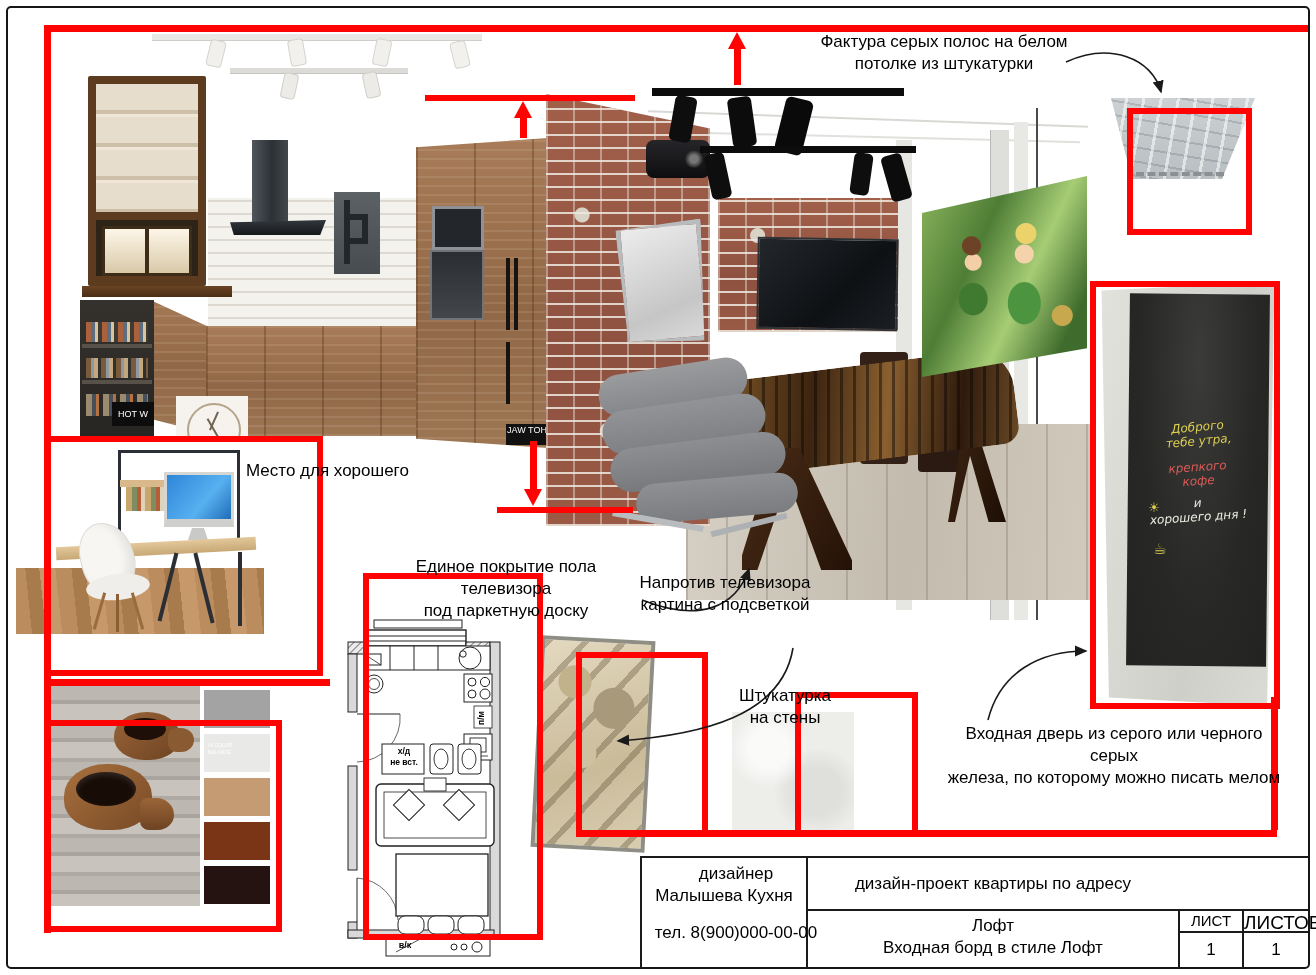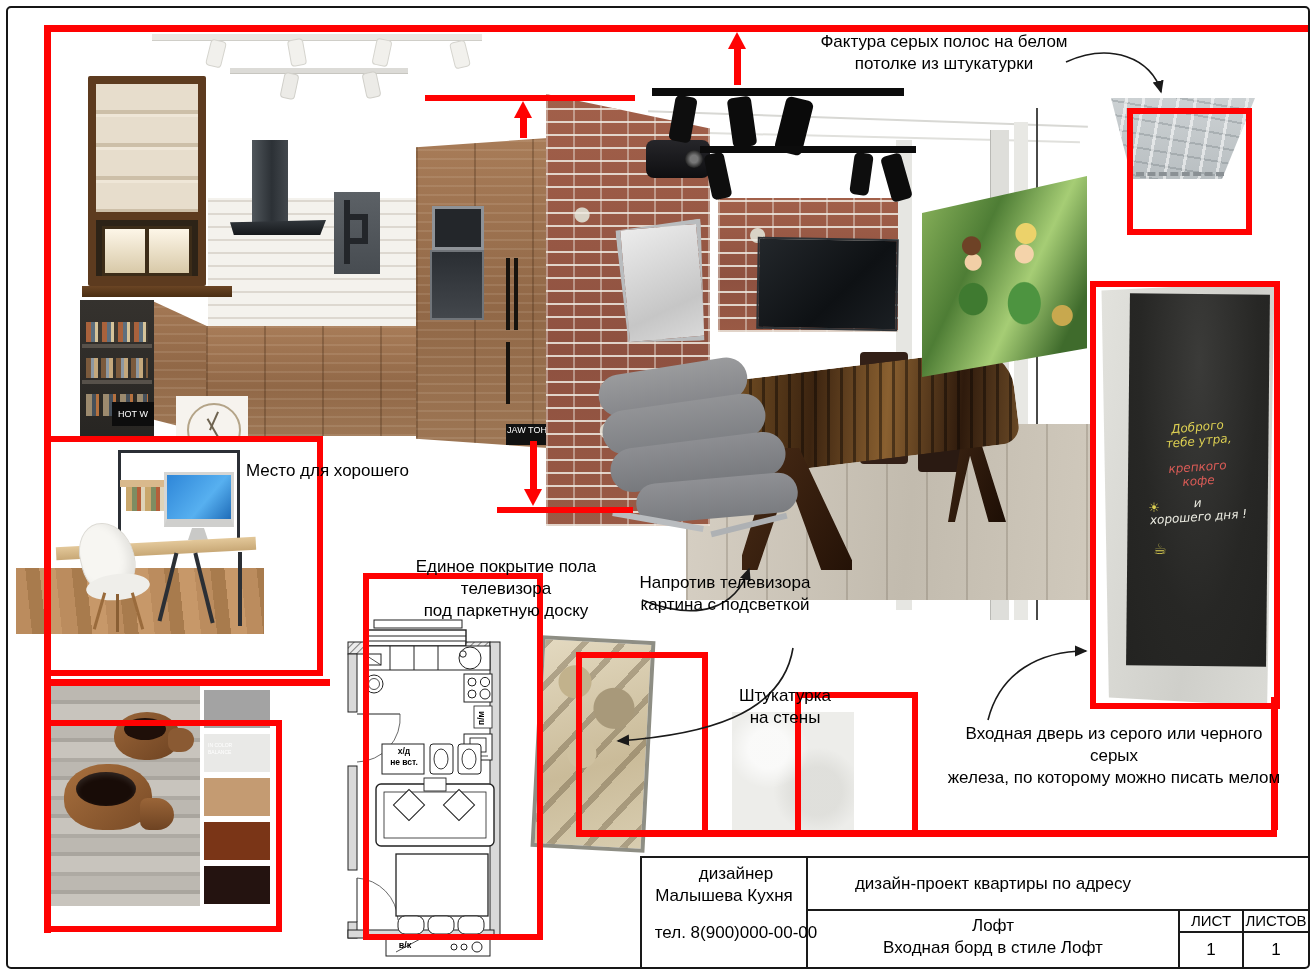--- a/index.html
+++ b/index.html
@@ -357,15 +357,15 @@
 <div class="tbline" style="left:1242px;top:909px;width:2px;height:59px;"></div>
 <div class="tbline" style="left:1178px;top:931px;width:130px;height:2px;"></div>
 
 <div class="tbtext" style="left:642px;top:864px;width:188px;">дизайнер</div>
 <div class="tbtext" style="left:642px;top:886px;width:164px;">Малышева Кухня</div>
 <div class="tbtext" style="left:642px;top:908px;width:188px;margin-top:15px;">тел. 8(900)000-00-00</div>
 <div class="tbtext" style="left:808px;top:874px;width:370px;">дизайн-проект квартиры по адресу</div>
 <div class="tbtext" style="left:808px;top:916px;width:370px;">Лофт</div>
 <div class="tbtext" style="left:808px;top:938px;width:370px;">Входная борд в стиле Лофт</div>
 <div class="tbtext" style="left:1180px;top:912px;width:62px;font-size:15px;text-transform:uppercase;">лист</div>
-<div class="tbtext" style="left:1244px;top:912px;width:64px;font-size:15px;text-transform:uppercase;">листов</div>
+<div class="tbtext" style="left:1244px;top:912px;width:64px;font-size:19px;text-transform:uppercase;">листов</div>
 <div class="tbtext" style="left:1180px;top:940px;width:62px;">1</div>
 <div class="tbtext" style="left:1244px;top:940px;width:64px;">1</div>
 
 </body></html>

